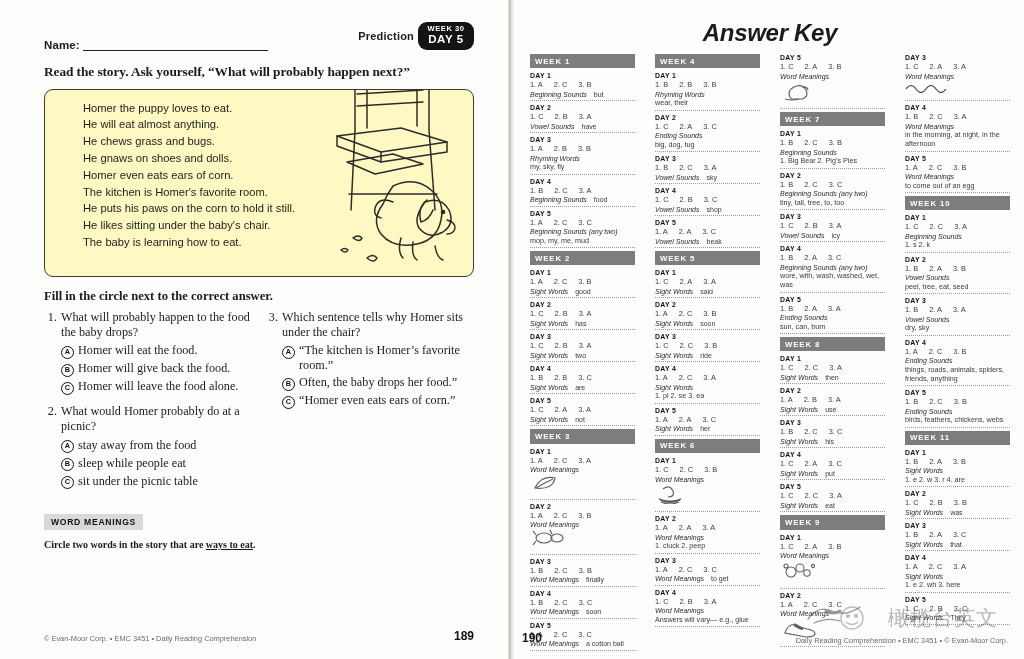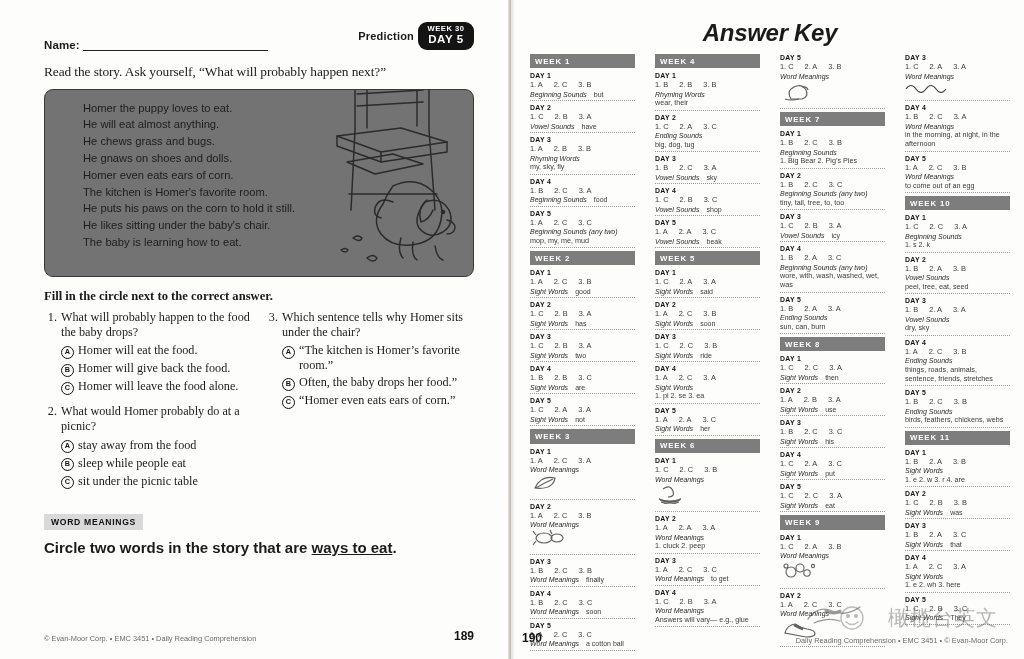--- a/index.html
+++ b/index.html
@@ -25,26 +25,26 @@
   .weekbadge{
     background:#141414;color:#fff;border-radius:9px 9px 9px 9px;
     padding:3px 8px 4px 8px;text-align:center;line-height:1.08;
     min-width:40px;
   }
   .weekbadge .w{font-size:7.6px;font-weight:bold;letter-spacing:.5px;}
   .weekbadge .d{font-size:11.5px;font-weight:bold;letter-spacing:.6px;}
 
   .directions{
     font-family:"Liberation Serif", serif;
-    font-size:13.4px;font-weight:normal;margin-top:13px;letter-spacing:-.1px;
+    font-size:13.4px;font-weight:bold;margin-top:13px;letter-spacing:-.1px;
   }
 
   .storybox{
     margin-top:9px;border:1.2px solid #3a3a3a;border-radius:9px;
-    height:186px;position:relative;overflow:hidden;background:#737373;
+    height:186px;position:relative;overflow:hidden;background:#fef9c3;
   }
   .storytext{
     position:absolute;left:38px;top:10px;width:290px;
     font-family:"Liberation Sans", sans-serif;font-size:11.2px;line-height:16.8px;color:#1d1d1d;
   }
   .art{position:absolute;right:0;top:0;width:176px;height:186px;}
 
   .fillin{
     font-family:"Liberation Serif", serif;font-size:12.6px;font-weight:bold;
     margin-top:12px;
@@ -61,21 +61,21 @@
     flex:none;width:11px;height:11px;border-radius:50%;border:1.3px solid #111;
     font-size:7.3px;font-weight:bold;line-height:9px;text-align:center;
     font-family:"Liberation Sans",sans-serif;margin-top:2.5px;color:#111;
   }
 
   .wm-tag{
     display:inline-block;background:#d9d9d9;color:#111;
     font-size:8.6px;font-weight:bold;letter-spacing:.7px;
     padding:3px 7px 3px 7px;margin-top:16px;
   }
-  .wm-line{font-family:Liberation Sans, sans-serif;font-size:15px;font-weight:bold;margin-top:9px;}
+  .wm-line{font-family:Liberation Serif, serif;font-size:10px;font-weight:bold;margin-top:9px;}
   .wm-line u{text-decoration:underline;}
 
   .foot-left{
     position:absolute;left:44px;right:34px;bottom:16px;
     display:flex;align-items:flex-end;
   }
   .foot-credit{font-size:7.4px;color:#6a6a6a;}
   .foot-pageno{margin-left:auto;font-size:12px;font-weight:bold;color:#111;}
 
   
@@ -783,21 +783,21 @@
             <div class="skillval">dry, sky</div>
           </div>
           <div class="daygrp">
             <div class="day-lbl">DAY 4</div>
             <div class="ans-row">
               <span>1. A</span>
               <span>2. C</span>
               <span>3. B</span>
             </div>
             <div class="skill">Ending Sounds</div>
-            <div class="skillval">things, roads, animals, sentence, friends, stretches</div>
+            <div class="skillval">things, roads, animals, spiders, friends, anything</div>
           </div>
           <div class="daygrp">
             <div class="day-lbl">DAY 5</div>
             <div class="ans-row">
               <span>1. B</span>
               <span>2. C</span>
               <span>3. B</span>
             </div>
             <div class="skill">Ending Sounds</div>
             <div class="skillval">birds, feathers, chickens, webs</div>

